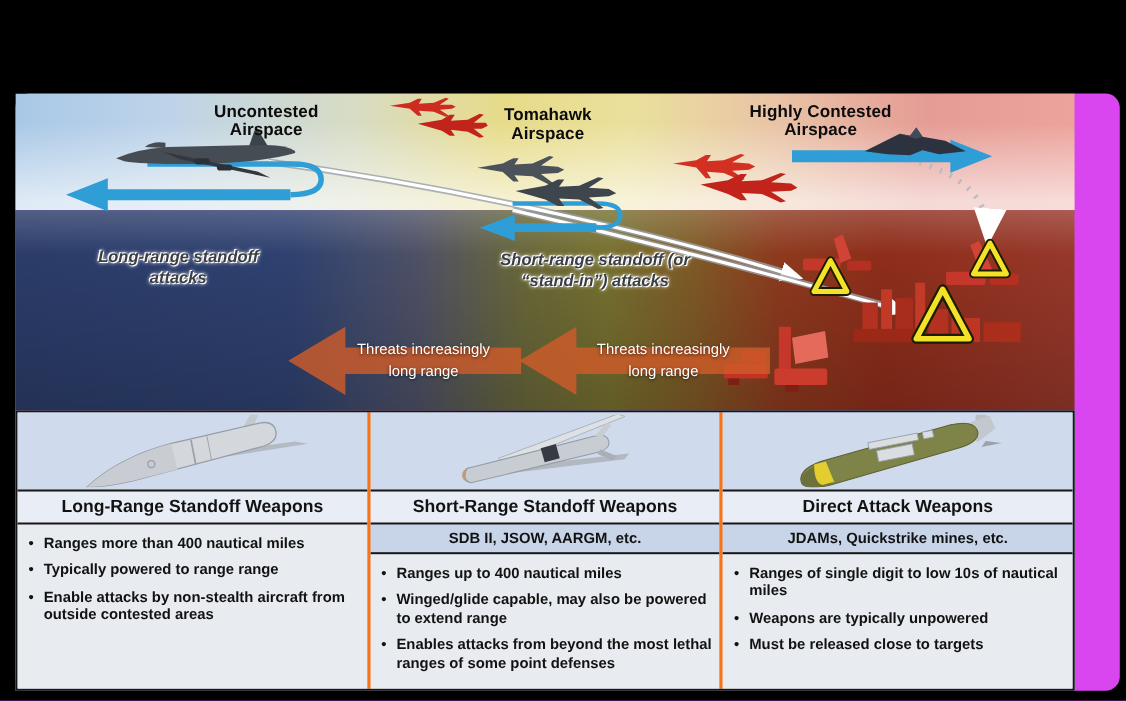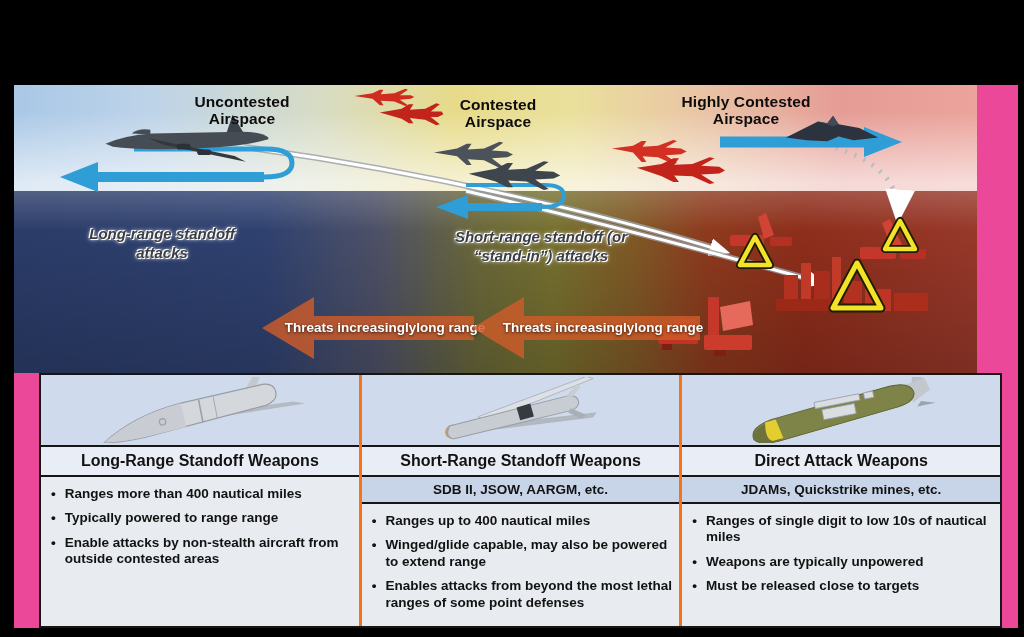--- a/index.html
+++ b/index.html
@@ -1,20 +1,20 @@
 <!DOCTYPE html>
 <html><head>
 <meta charset="utf-8">
 <style>
   html,body{margin:0;padding:0;}
   body{
     width:1024px;height:637px;background:#000;position:relative;overflow:hidden;
     font-family:"Liberation Sans","DejaVu Sans",sans-serif;
   }
-  .frame{position:absolute;left:14px;top:85px;width:1004px;height:543px;background:#ec4899;}
+  .frame{position:absolute;left:14px;top:85px;width:1004px;height:543px;background:#d946ef;border-radius:13px;}
 
   
   .scene{position:absolute;left:0;top:0;width:963px;height:288px;overflow:hidden;}
   .sky{position:absolute;left:0;top:0;right:0;height:106px;
     background:linear-gradient(to right,#a9c8e6 0%,#bdd3e9 14%,#d8dcc4 32%,#e7db89 46%,#eae09c 58%,#e9c3a6 72%,#e59c95 86%,#eba39b 100%);}
   .sky::after{content:"";position:absolute;inset:0;
     background:linear-gradient(to bottom,rgba(255,255,255,0) 25%,rgba(255,255,255,.62) 92%);}
   .ground{position:absolute;left:0;top:106px;right:0;bottom:0;
     background:linear-gradient(to right,#2b3c69 0%,#2f4170 26%,#4e5166 38%,#696739 48%,#76702f 56%,#7f5a26 64%,#8d3a1e 72%,#8e2d1b 82%,#97382a 100%);}
   .ground::before{content:"";position:absolute;inset:0;
@@ -23,27 +23,27 @@
 
   .zone-label{position:absolute;transform:translateX(-50%);text-align:center;
     font-weight:bold;font-size:15.5px;line-height:1.12;color:#0c0c0c;letter-spacing:.1px;white-space:nowrap;}
   .attack-label{position:absolute;transform:translate(-50%,-50%);text-align:center;
     font-style:italic;font-weight:bold;font-size:15px;line-height:1.25;color:#3a3e44;
     text-shadow:0 0 3px #fff,0 0 5px #fff,1px 1px 0 #fff,-1px -1px 0 #fff;margin-top:26px;}
   .plane{position:absolute;}
 
   .threat-arrow{position:absolute;height:62px;}
   .threat-arrow svg{position:absolute;inset:0;}
-  .threat-arrow .ta-text{position:absolute;inset:0 0 0 34px;display:flex;
-    align-items:center;justify-content:center;color:#fff;font-weight:bold;font-size:13.5px;
+  .threat-arrow .ta-text{position:absolute;inset:0 0 0 34px;display:flex;flex-direction:column;
+    align-items:center;justify-content:center;color:#fff;font-weight:normal;font-size:13.5px;
     line-height:1.5;text-shadow:0 1px 3px rgba(0,0,0,.75);white-space:nowrap;}
 
   
   .wtable{position:absolute;left:0;top:288px;width:963px;height:255px;display:flex;
-    border:2px solid #161616;box-sizing:border-box;background:#cfdbec;margin-left:25px;}
+    border:2px solid #161616;box-sizing:border-box;background:#cfdbec;}
   .wcol{flex:1 1 0;display:flex;flex-direction:column;min-width:0;}
   .wcol + .wcol{border-left:3px solid #f97316;}
   .cell-img{height:70px;background:#cfdbec;border-bottom:2px solid #161616;
     display:flex;align-items:center;justify-content:center;overflow:hidden;}
   .cell-img svg{width:92%;height:66px;}
   .cell-title{height:28px;background:#e9edf5;border-bottom:2px solid #161616;
     display:flex;align-items:center;justify-content:center;
     font-weight:bold;font-size:16px;color:#121212;}
   .cell-examples{height:25px;background:#c8d5e8;border-bottom:2px solid #161616;
     display:flex;align-items:center;justify-content:center;
@@ -178,21 +178,21 @@
     <svg class="plane" style="left:772px;top:28px;width:94px;height:32px" viewBox="0 0 100 34">
       <path d="M0,26 L34,9 44,11 50,3 56,12 78,16 98,26 72,29 56,25 44,30 22,29 Z" fill="#2c333f"></path>
       <path d="M34,9 L44,11 50,3 56,12 50,14 Z" fill="#414a58"></path>
     </svg>
 
     <div class="zone-label" style="left:228px;top:8px">
       <div>Uncontested</div>
       <div>Airspace</div>
     </div>
     <div class="zone-label" style="left:484px;top:11px">
-      <div>Contested</div>
+      <div>Tomahawk</div>
       <div>Airspace</div>
     </div>
     <div class="zone-label" style="left:732px;top:8px">
       <div>Highly Contested</div>
       <div>Airspace</div>
     </div>
 
     <div class="attack-label" style="left:148px;top:133px;width:165px">Long-range standoff attacks</div>
     <div class="attack-label" style="left:527px;top:136px;width:195px">Short-range standoff (or “stand-in”) attacks</div>
 

